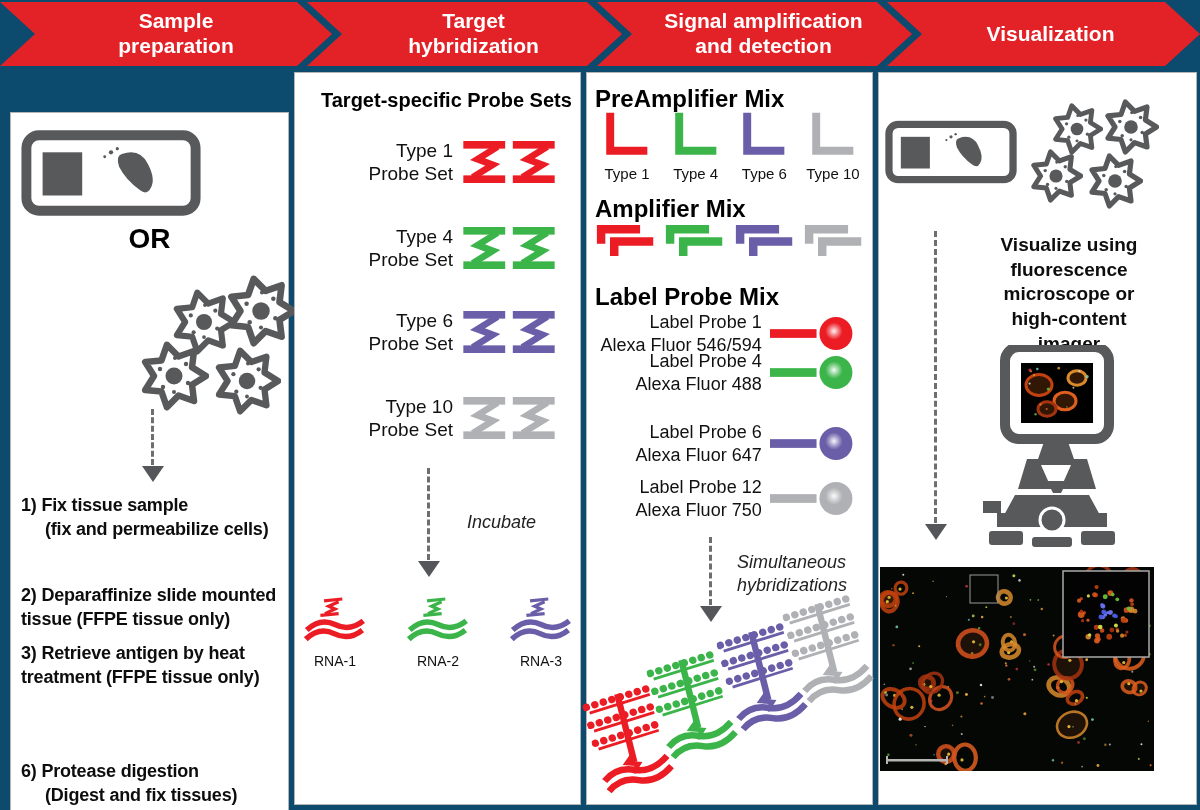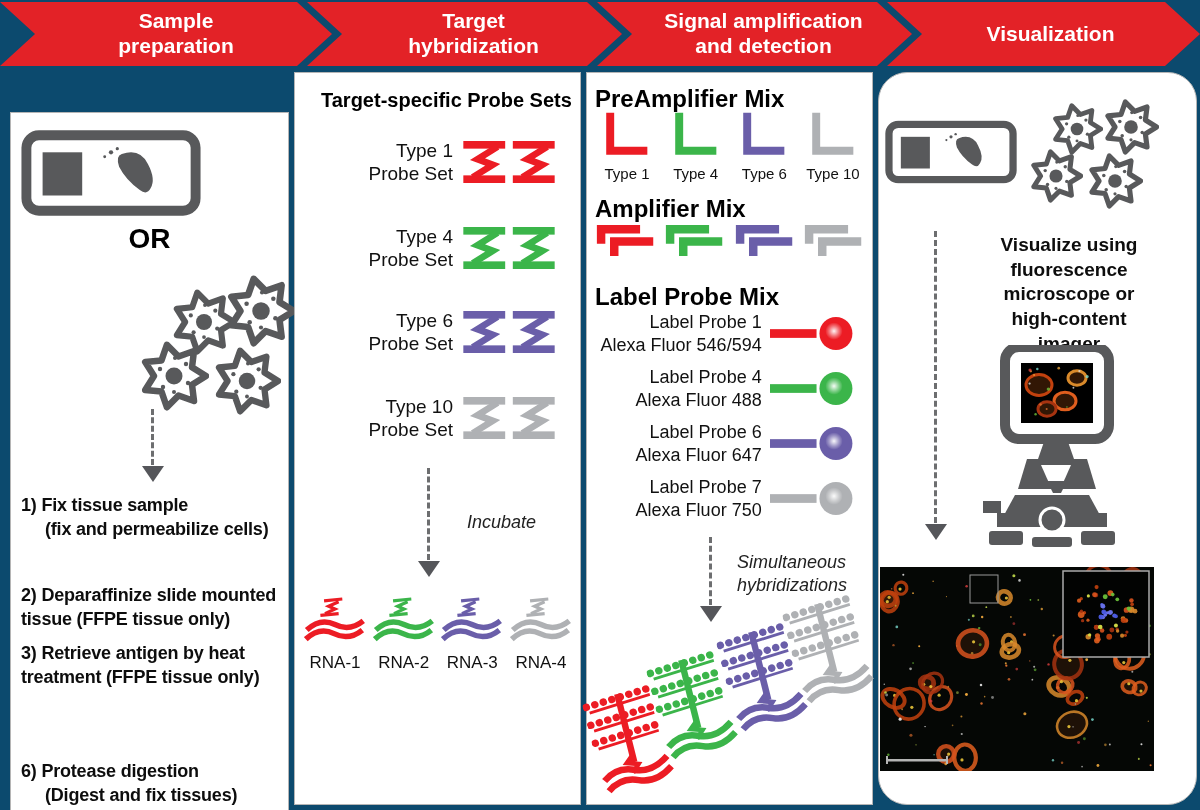--- a/index.html
+++ b/index.html
@@ -22,21 +22,21 @@
   #b3{left:597px;width:315px;clip-path:polygon(0 0,280px 0,315px 32px,280px 64px,0 64px,35px 32px);}
   #b3 span{width:240px;margin-left:18px;}
   #b4{left:887px;width:313px;clip-path:polygon(0 0,278px 0,313px 32px,278px 64px,0 64px,35px 32px);}
   #b4 span{width:220px;margin-left:14px;}
 
   
   .panel{position:absolute;top:72px;height:733px;background:#fff;border:1px solid #b5b5b5;}
   #p1{left:10px;width:279px;margin-top:40px;}
   #p2{left:294px;width:287px;}
   #p3{left:586px;width:287px;}
-  #p4{left:878px;width:319px;border-radius:29px;}
+  #p4{left:878px;width:319px;}
 
   .c-red{color:var(--red);} .c-green{color:var(--green);}
   .c-purple{color:var(--purple);} .c-gray{color:var(--gray);} .c-dark{color:var(--dark);}
 
   
   .darrow{position:absolute;width:0;border-left:3px dashed #6d6e70;}
   .darrow::after{content:"";position:absolute;left:-12px;bottom:-17px;width:0;height:0;
     border:11px solid transparent;border-bottom:0;border-top:16px solid #55565a;}
 
   
@@ -47,21 +47,21 @@
   .step-sub{padding-left:24px;}
 
   
   .col-title{position:absolute;left:26px;top:16px;font-size:20px;font-weight:700;color:#000;}
   .probe-row{position:absolute;left:8px;width:252px;display:flex;align-items:center;
     justify-content:flex-end;gap:10px;}
   .probe-label{width:118px;text-align:right;font-size:19px;color:#111;line-height:1.22;}
   .italic-note{position:absolute;font-size:18px;font-style:italic;color:#222;line-height:1.3;}
   .rna-row{position:absolute;left:8px;top:522px;width:270px;display:flex;justify-content:space-between;}
   .rna-item{width:64px;text-align:center;}
-  .rna-item .lbl{font-size:17px;color:#111;margin-top:4px;}
+  .rna-item .lbl{font-size:14px;color:#111;margin-top:4px;}
 
   
   .mix-title{position:absolute;left:8px;font-size:24px;font-weight:700;color:#000;}
   .icon-row{position:absolute;left:8px;width:270px;display:flex;justify-content:space-between;}
   .icon-item{width:64px;text-align:center;}
   .icon-item .lbl{font-size:15px;color:#111;margin-top:2px;}
   .lp-row{position:absolute;left:6px;width:262px;display:flex;align-items:center;
     justify-content:flex-end;gap:8px;}
   .lp-label{width:170px;text-align:right;font-size:18px;color:#111;line-height:1.25;}
   .tree{position:absolute;}
@@ -268,26 +268,20 @@
             <use href="#rna"></use>
           </svg>
         <div class="lbl">RNA-2</div>
       </div>
       <div class="rna-item">
         <svg class="c-purple" width="62" height="50" viewBox="0 0 68 54">
             <use href="#rna"></use>
           </svg>
         <div class="lbl">RNA-3</div>
       </div>
-      <div class="rna-item">
-        <svg class="c-gray" width="62" height="50" viewBox="0 0 68 54">
-            <use href="#rna"></use>
-          </svg>
-        <div class="lbl">RNA-4</div>
-      </div>
     </div>
   </div>
 
   <div class="panel" id="p3">
     <div class="mix-title" style="top:12px">PreAmplifier Mix</div>
 
     <div class="icon-row" style="top:36px">
       <div class="icon-item">
         <svg class="c-red" width="46" height="50" viewBox="0 0 52 56">
             <use href="#lshape"></use>
@@ -336,21 +330,21 @@
       <div class="lp-label">
         <div>Label Probe 1</div>
         <div>Alexa Fluor 546/594</div>
       </div>
       <svg class="c-red" width="86" height="40" viewBox="0 0 88 40">
         <rect x="0" y="15" width="48" height="9" fill="currentColor"></rect>
           <circle cx="68" cy="19.5" r="17" fill="currentColor"></circle>
         <circle cx="66" cy="17" r="9" fill="url(#glowGrad)"></circle>
         </svg>
     </div>
-    <div class="lp-row" style="top:293px">
+    <div class="lp-row" style="top:277px">
       <div class="lp-label">
         <div>Label Probe 4</div>
         <div>Alexa Fluor 488</div>
       </div>
       <svg class="c-green" width="86" height="40" viewBox="0 0 88 40">
         <rect x="0" y="15" width="48" height="9" fill="currentColor"></rect>
           <circle cx="68" cy="19.5" r="17" fill="currentColor"></circle>
         <circle cx="66" cy="17" r="9" fill="url(#glowGrad)"></circle>
         </svg>
     </div>
@@ -360,21 +354,21 @@
         <div>Alexa Fluor 647</div>
       </div>
       <svg class="c-purple" width="86" height="40" viewBox="0 0 88 40">
         <rect x="0" y="15" width="48" height="9" fill="currentColor"></rect>
           <circle cx="68" cy="19.5" r="17" fill="currentColor"></circle>
         <circle cx="66" cy="17" r="9" fill="url(#glowGrad)"></circle>
         </svg>
     </div>
     <div class="lp-row" style="top:403px">
       <div class="lp-label">
-        <div>Label Probe 7</div>
+        <div>Label Probe 12</div>
         <div>Alexa Fluor 750</div>
       </div>
       <svg class="c-gray" width="86" height="40" viewBox="0 0 88 40">
         <rect x="0" y="15" width="48" height="9" fill="currentColor"></rect>
           <circle cx="68" cy="19.5" r="17" fill="currentColor"></circle>
         <circle cx="66" cy="17" r="9" fill="url(#glowGrad)"></circle>
         </svg>
     </div>
 
     <div class="darrow" style="left:122px;top:464px;height:68px"></div>

